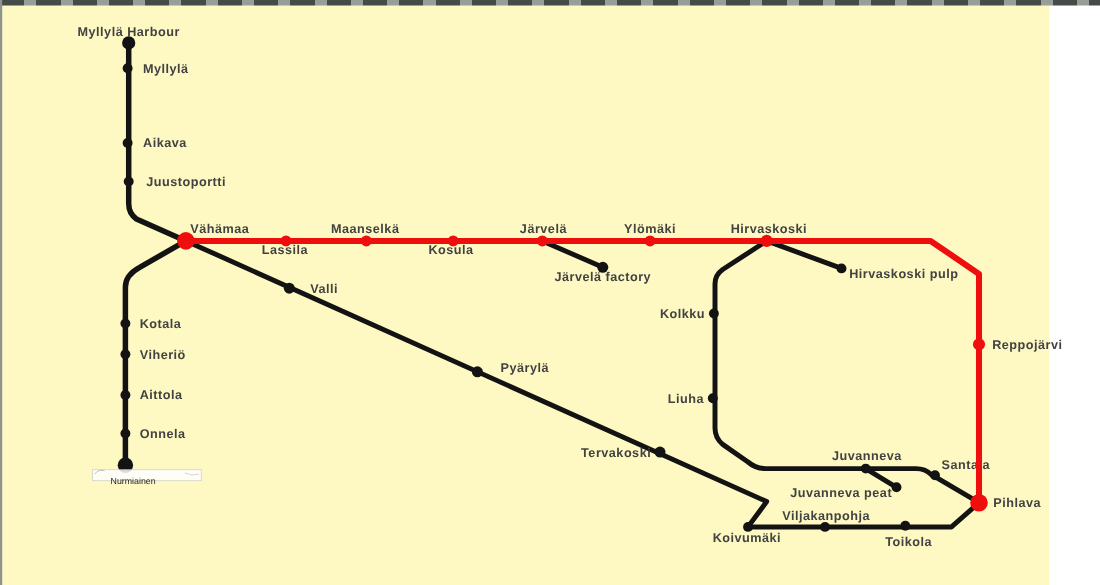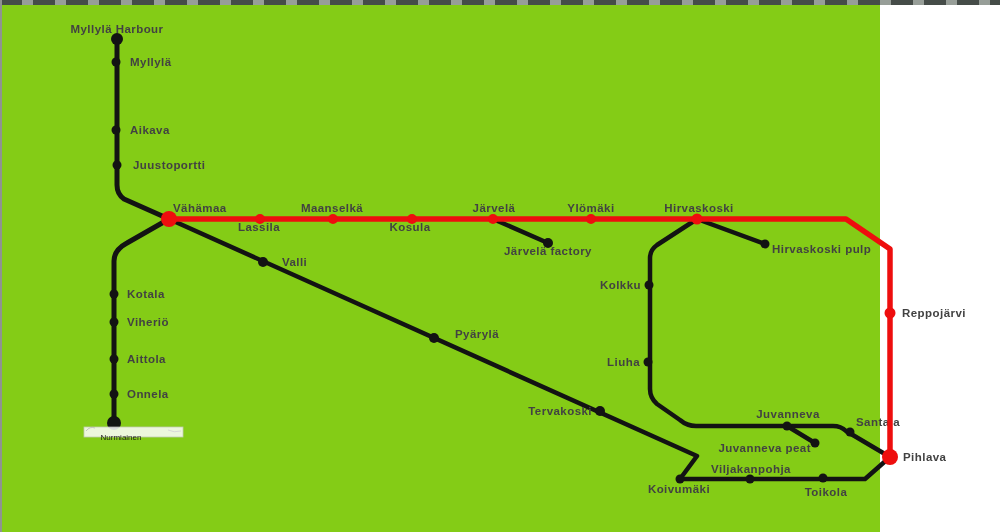--- a/index.html
+++ b/index.html
@@ -1,17 +1,17 @@
 <!DOCTYPE html>
 <html><head>
 <meta charset="utf-8">
 <style>
   html,body{margin:0;padding:0;background:#ffffff;}
   body{width:1000px;height:532px;overflow:hidden;}
-  .stage{position:relative;width:880px;height:532px;background:#84cc16;font-family:"Liberation Sans",sans-serif;}
+  .stage{position:relative;width:954px;height:532px;background:#fef9c3;font-family:"Liberation Sans",sans-serif;}
   .film-bar{position:absolute;top:0;left:0;width:1000px;height:5px;
     background:repeating-linear-gradient(90deg,#454c48 0px,#454c48 22px,#979e98 22px,#979e98 33px);}
   .left-edge{position:absolute;top:0;left:0;width:2px;height:532px;background:#8f9390;}
   svg{position:absolute;top:0;left:0;}
   .lbl{font-family:"Liberation Sans",sans-serif;font-size:11.5px;font-weight:bold;
        fill:#424242;letter-spacing:0.45px;}
   .lbl-small{font-family:"Liberation Sans",sans-serif;font-size:8px;font-weight:normal;
        fill:#1c1c1c;letter-spacing:0px;}
   .erasure{fill:#ffffff;stroke:#cccccc;stroke-width:0.8;opacity:0.85;}
 </style>

